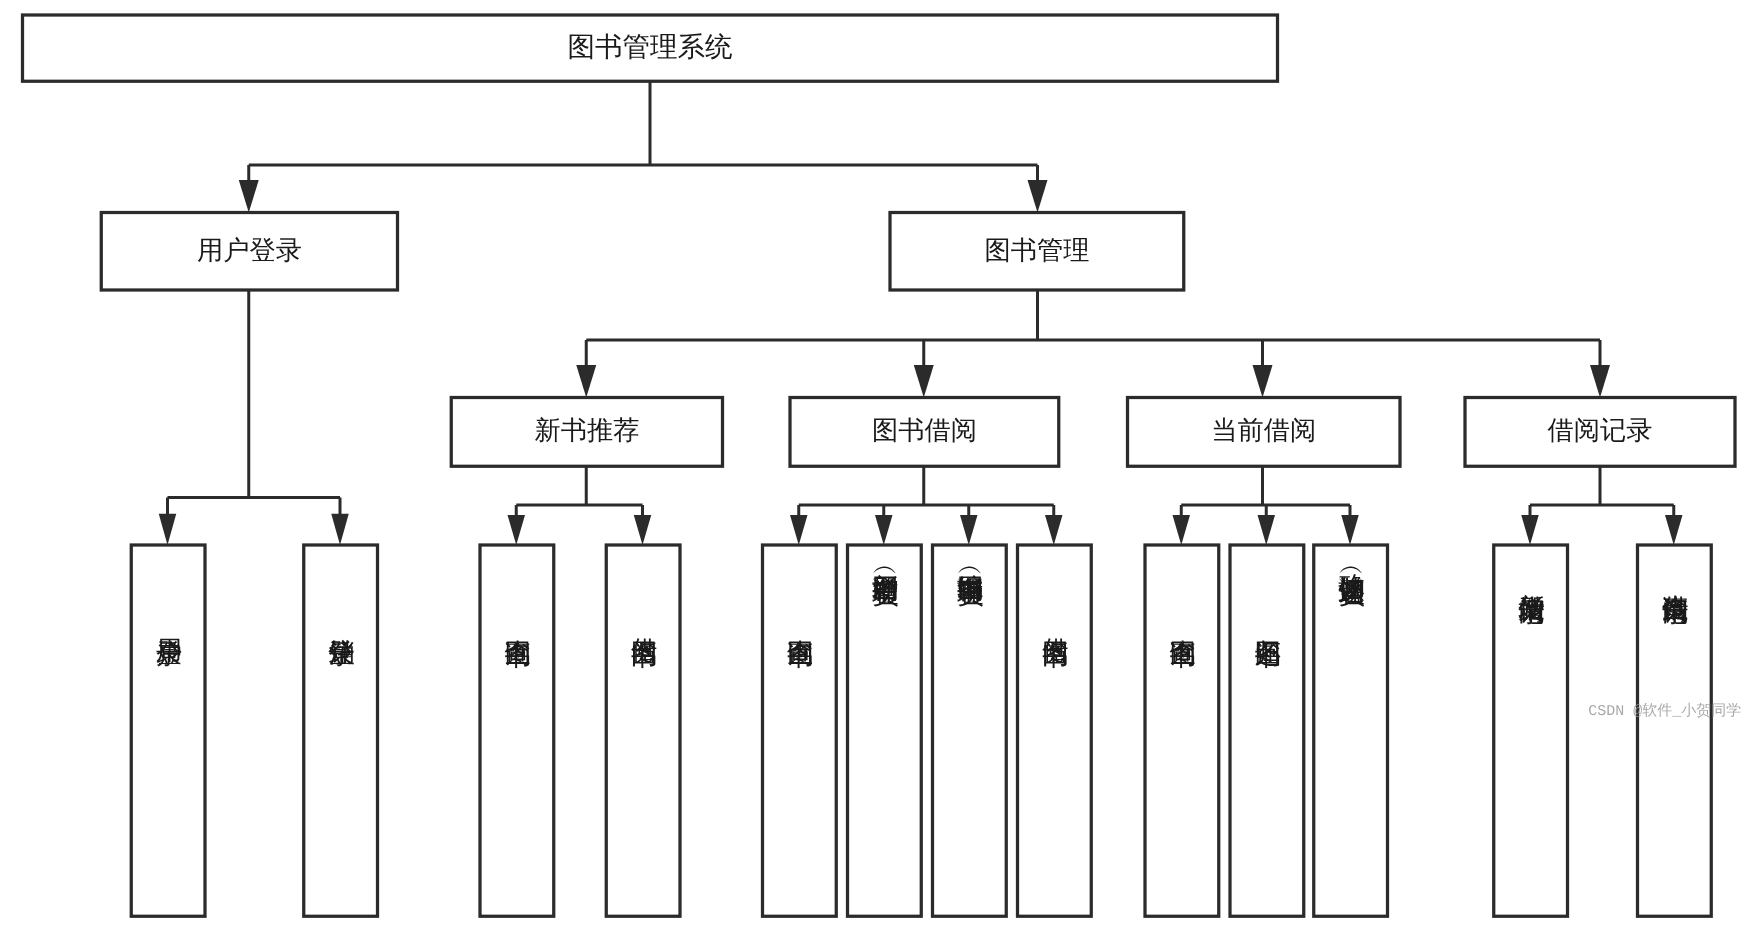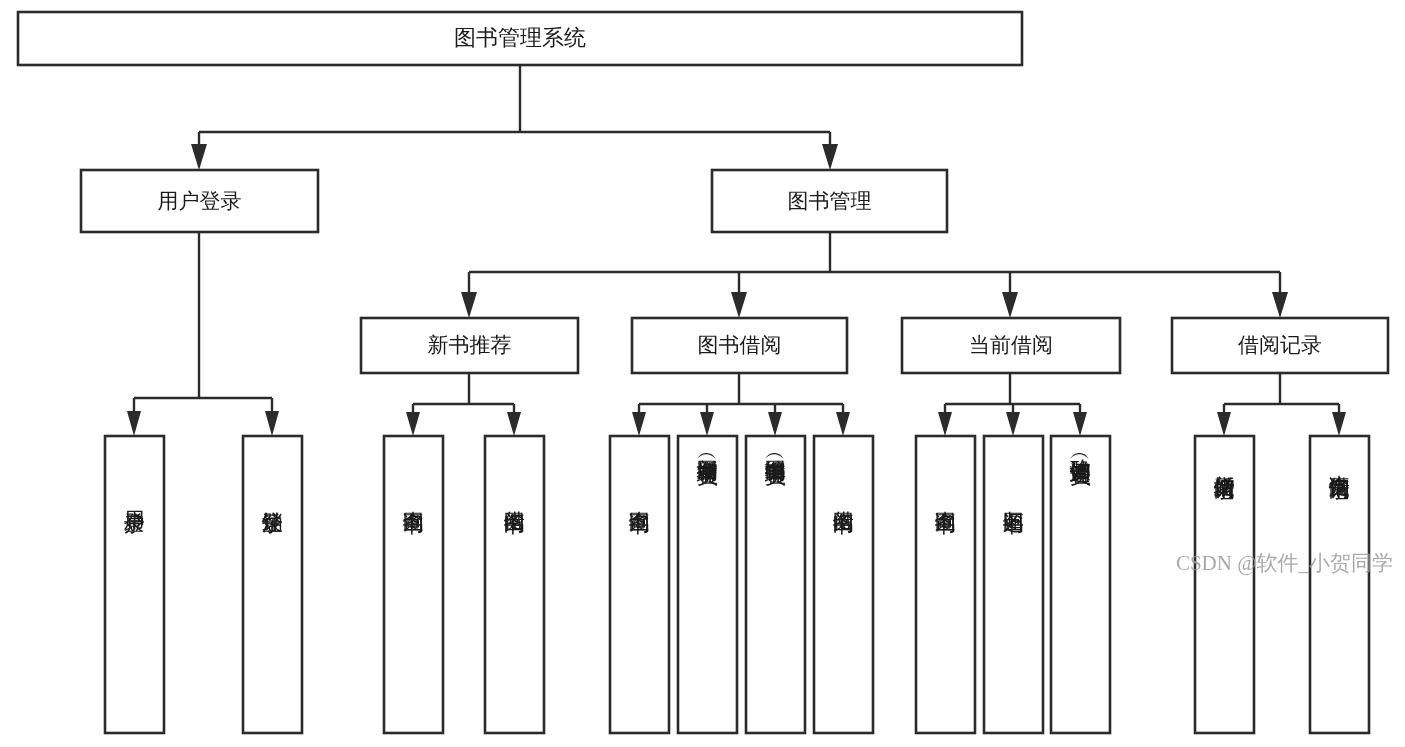--- a/index.html
+++ b/index.html
@@ -71,22 +71,22 @@
     font-size: 21px;
     line-height: 1.12;
     color: #1a1a1a;
     letter-spacing: 1px;
     white-space: nowrap;
   }
   .watermark {
     position: absolute;
     right: 12px;
     bottom: 6px;
-    font-family: Liberation Serif, serif;
-    font-size: 21px;
+    font-family: Liberation Mono, monospace;
+    font-size: 12px;
     color: #9a9a9a;
     opacity: 0.85;
     white-space: nowrap;
     pointer-events: none;
   }
 </style>
 </head>
 <body>
 
 <div id="diagram-root">

